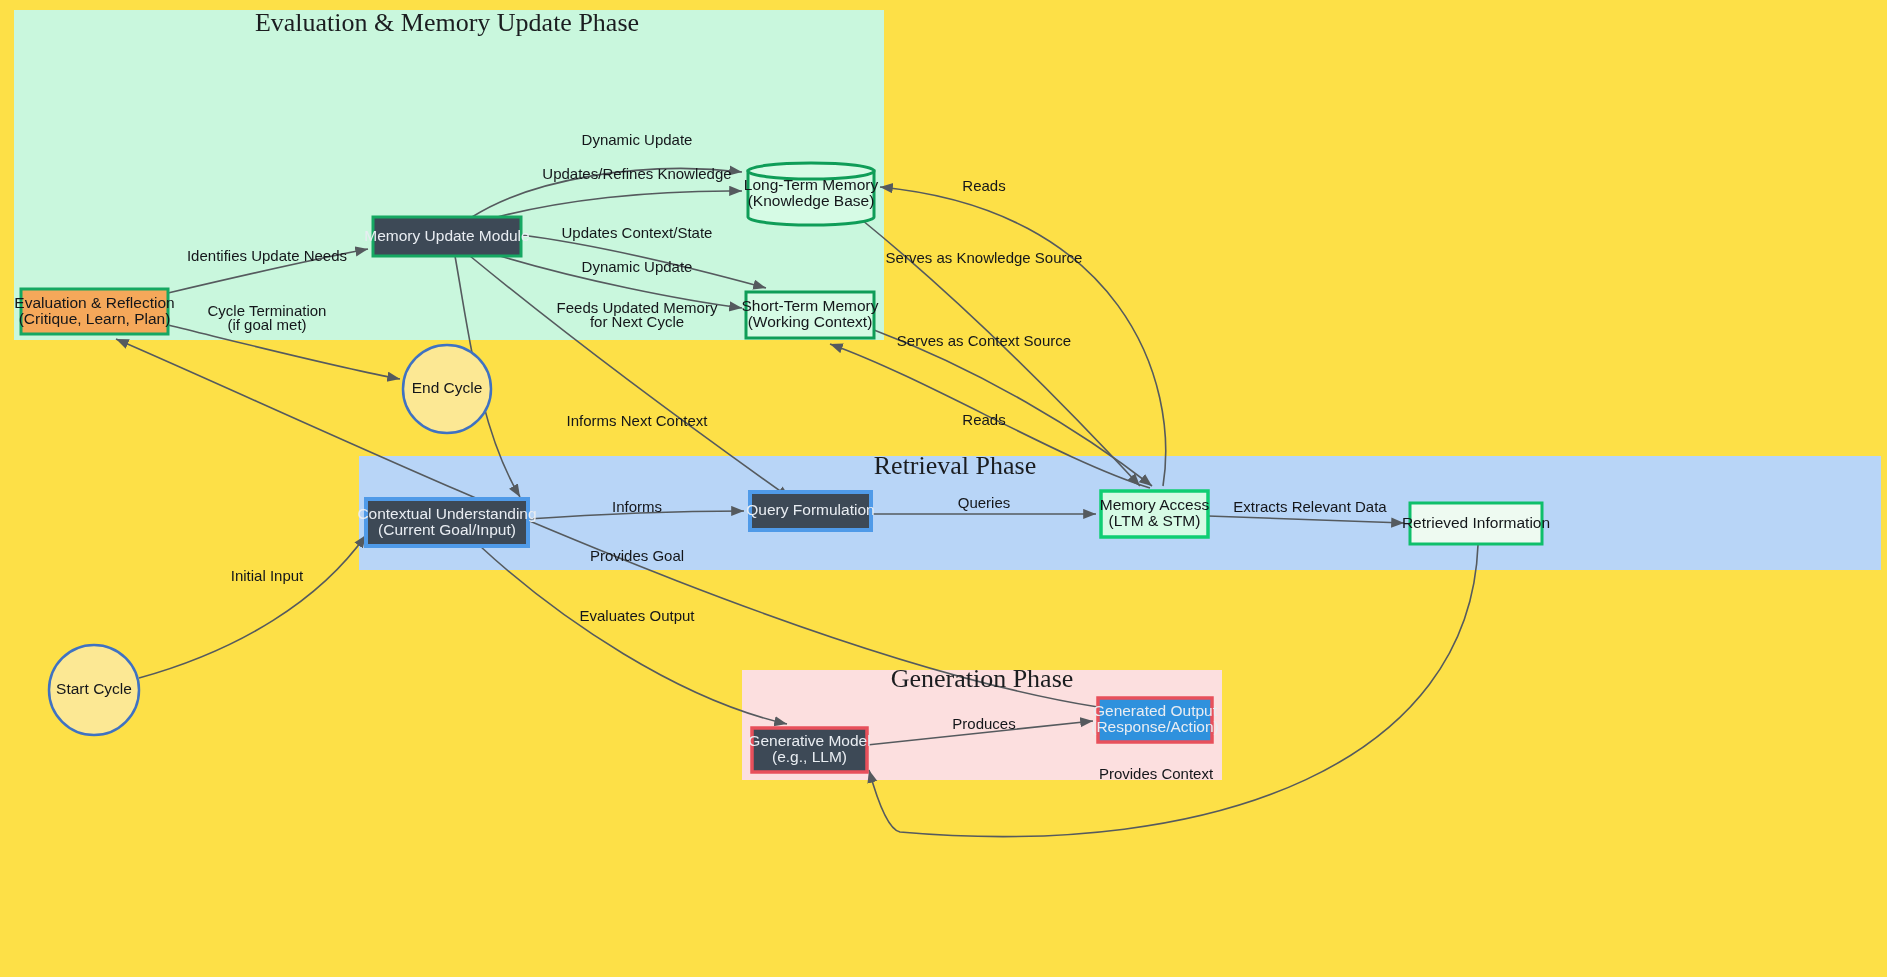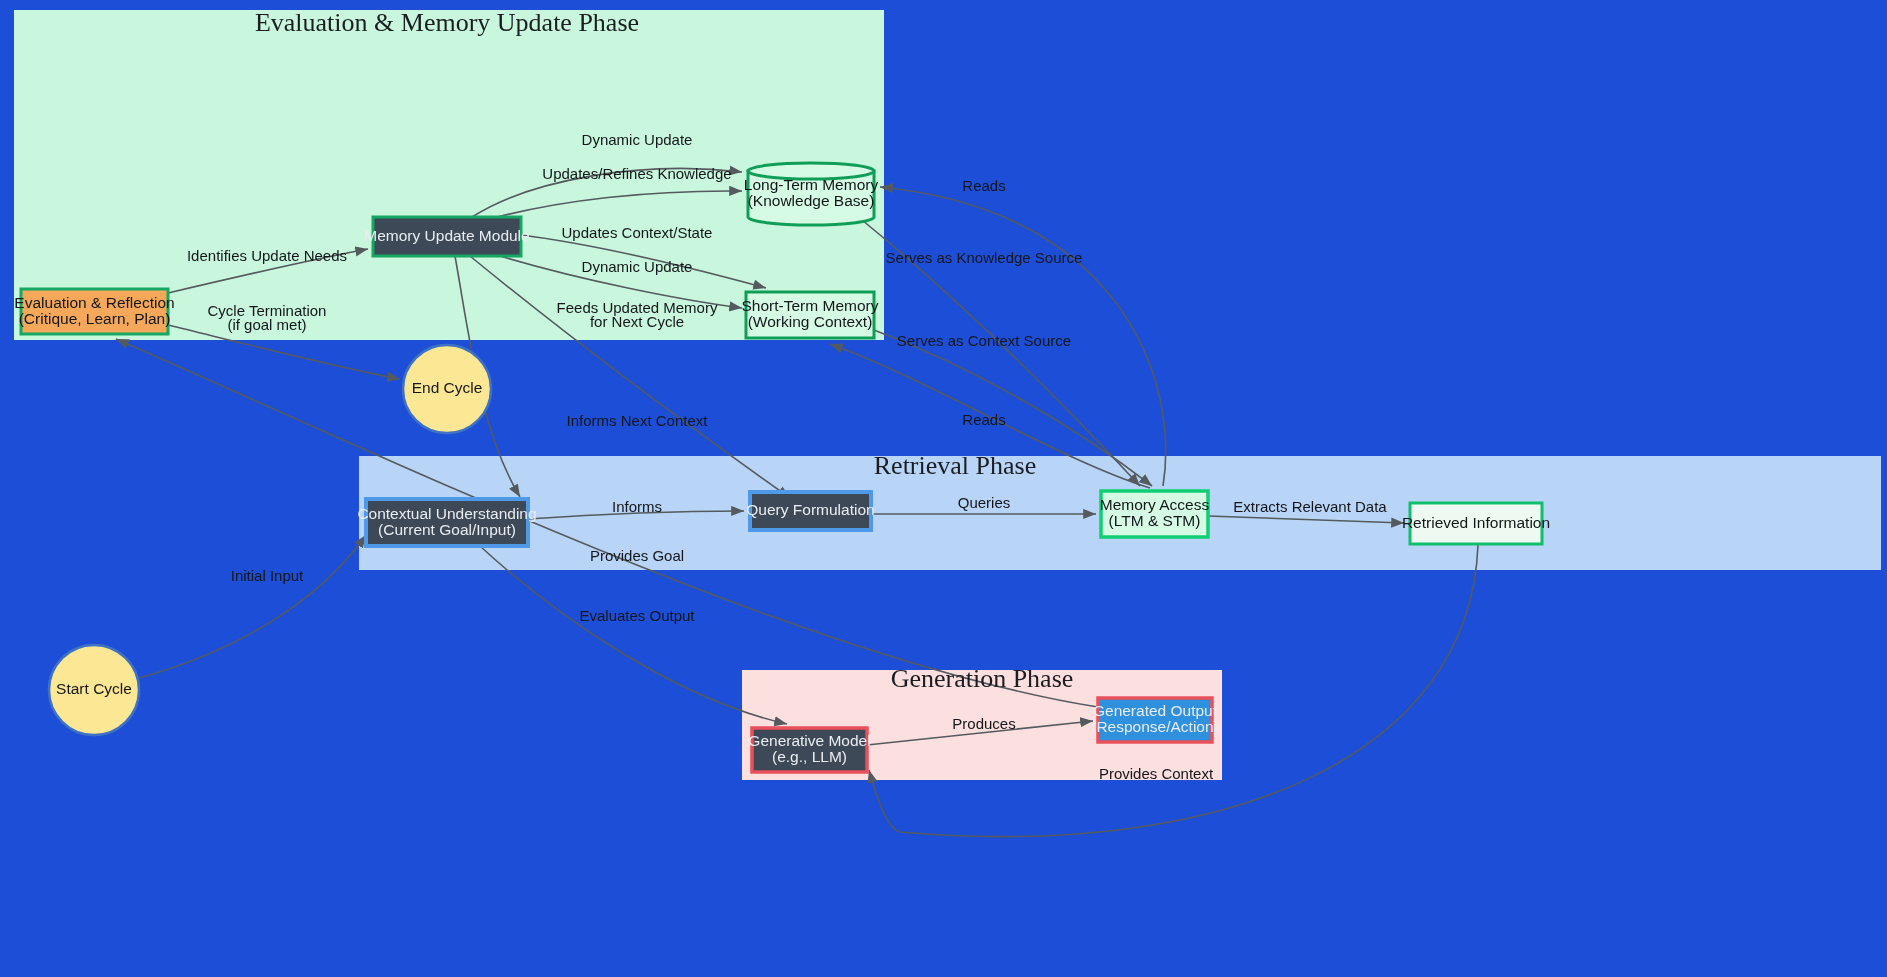--- a/index.html
+++ b/index.html
@@ -7,21 +7,21 @@
     padding: 0;
     background: #ffffff;
   }
   body {
     font-family: "Liberation Sans", sans-serif;
   }
   #diagram-root {
     position: relative;
     width: 1887px;
     height: 977px;
-    background: #1d4ed8;
+    background: #fde047;
     overflow: hidden;
   }
   svg.canvas {
     position: absolute;
     left: 0;
     top: 0;
     width: 1887px;
     height: 977px;
   }
   .edge-path {

